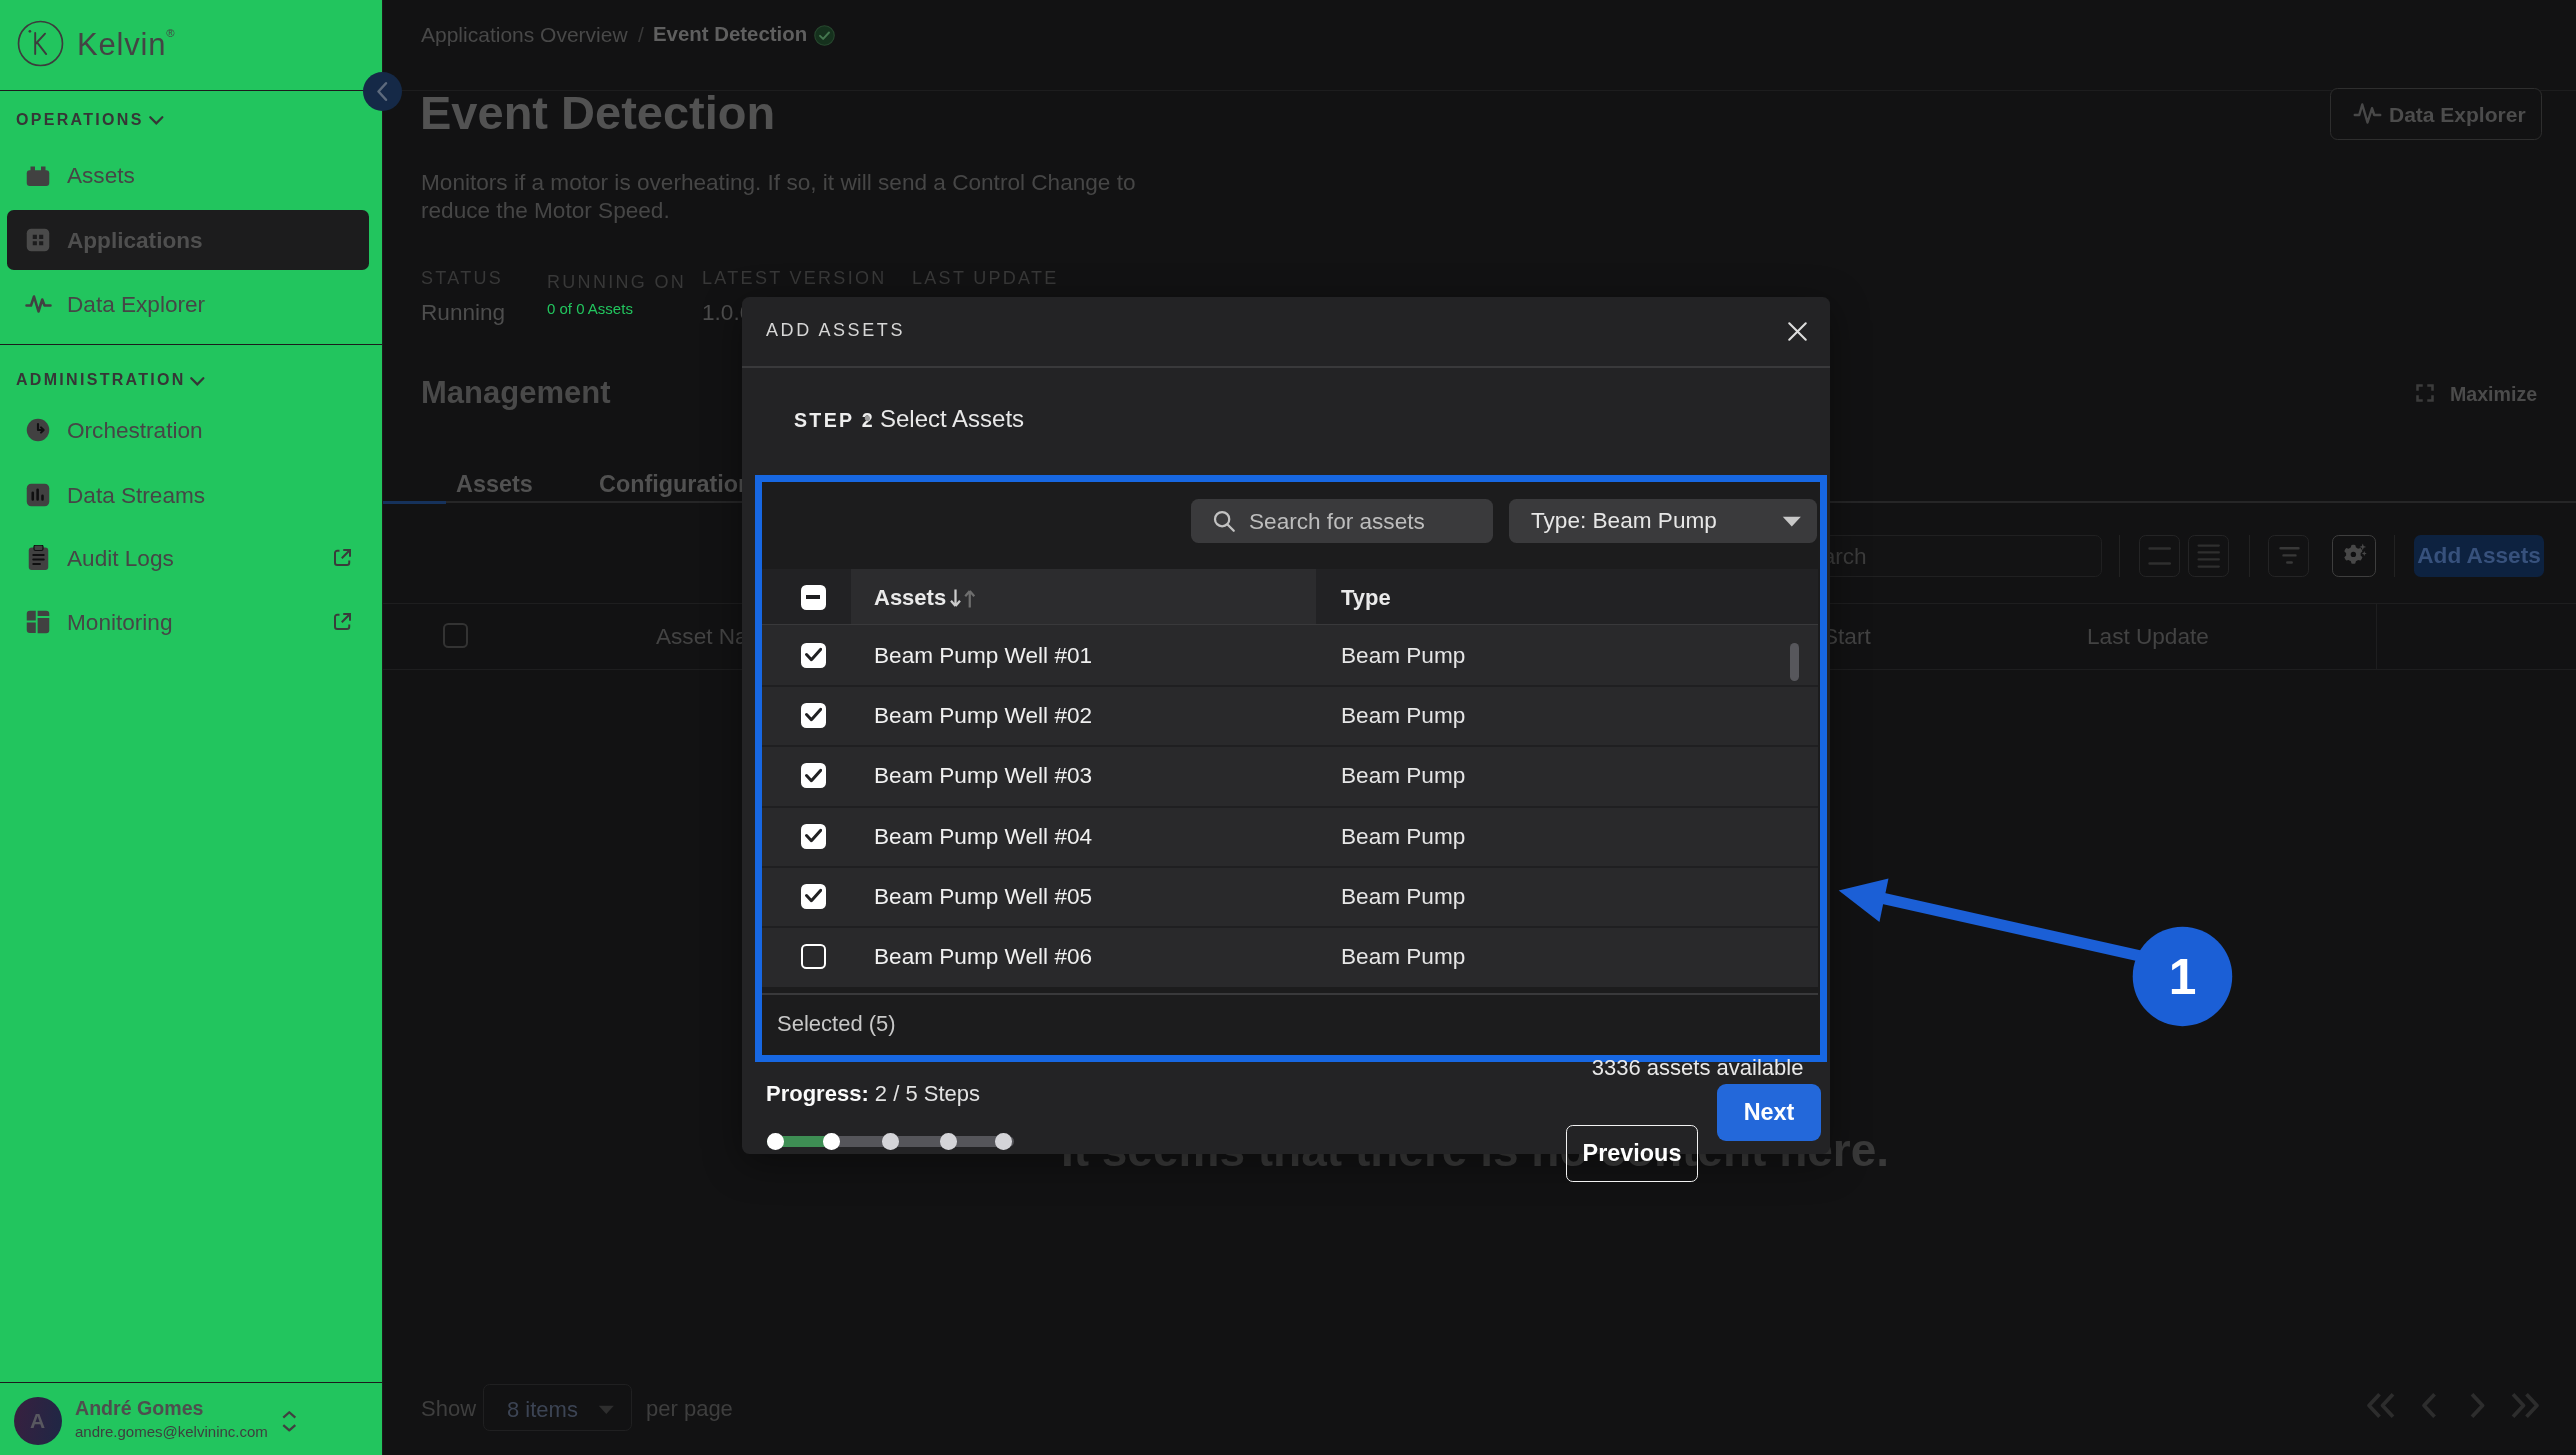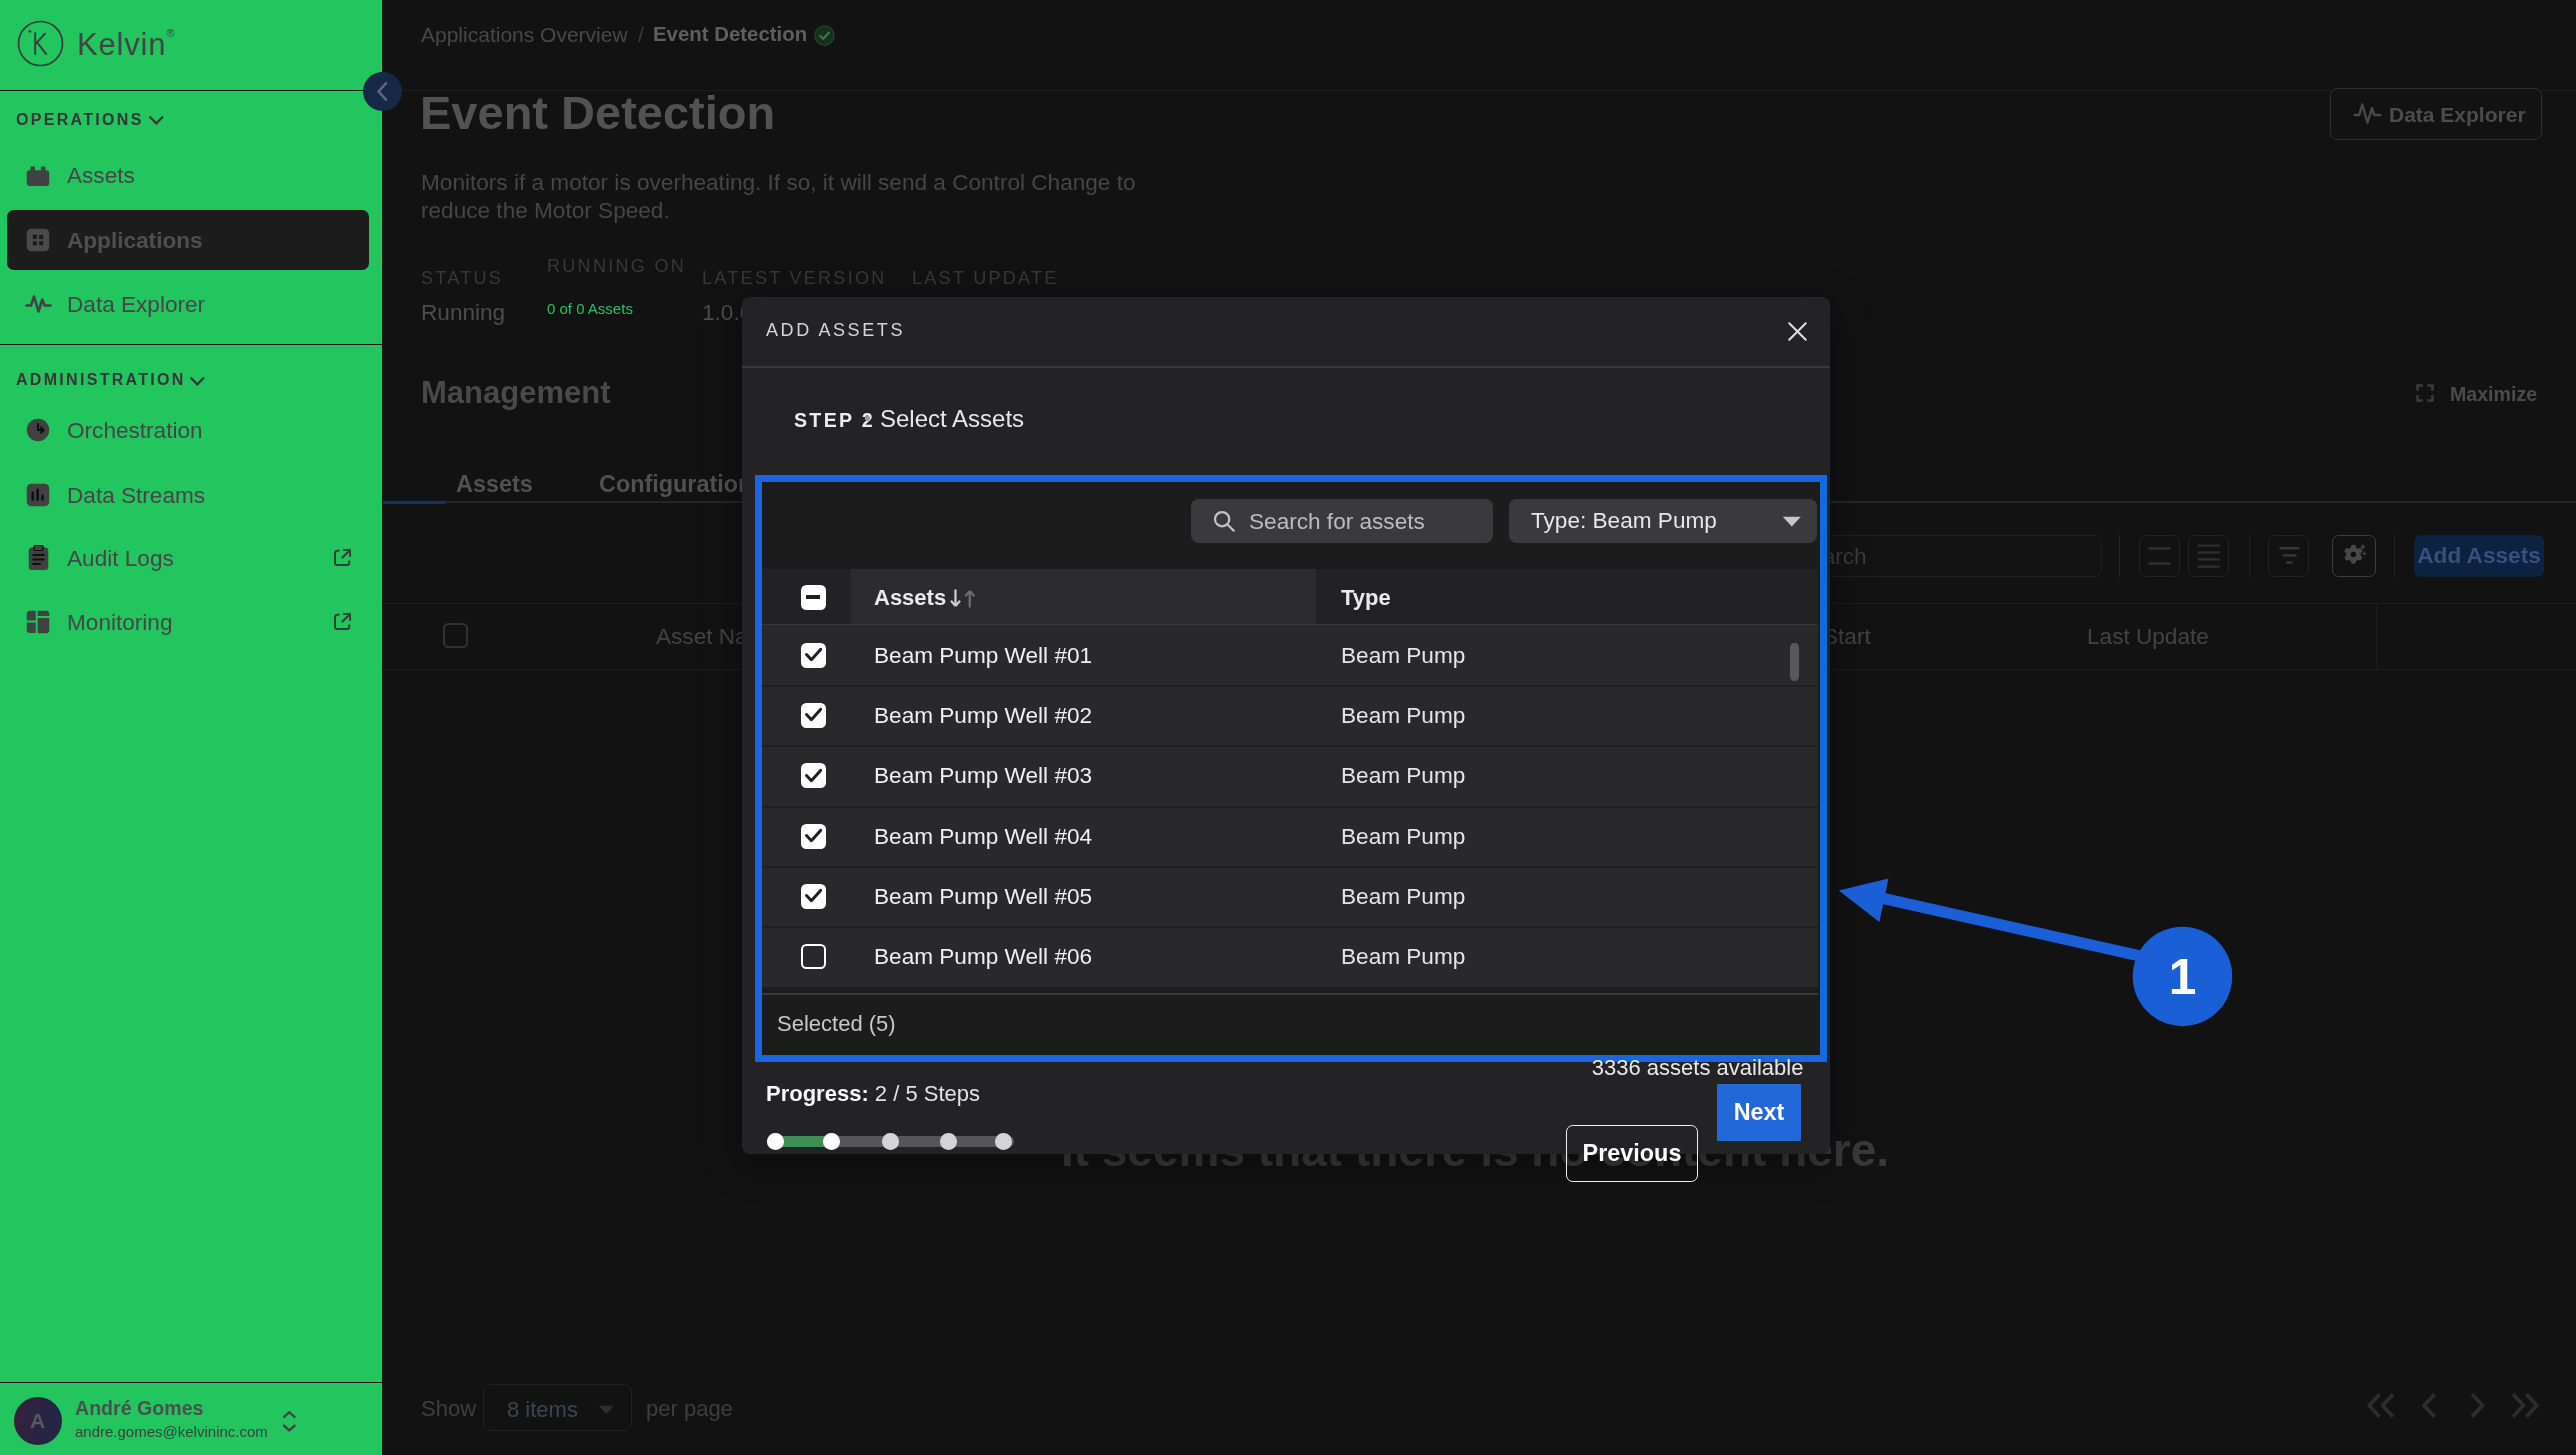--- a/index.html
+++ b/index.html
@@ -129,21 +129,21 @@
 
     <div class="abs" style="left:-19.6px; top:72px; width:39px; height:39px; border-radius:50%; background:#152947;"></div>
     <svg class="abs" style="left:-9px; top:81px;" width="18" height="21" viewBox="0 0 24 28">
       <path d="M16 3 L6 14 L16 25" fill="none" stroke="#5d6a7d" stroke-width="3.4" stroke-linecap="round" stroke-linejoin="round"></path>
     </svg>
 
     <div class="abs" style="left:37px; top:85px; font-size:47px; font-weight:bold; color:#525252;">Event Detection</div>
     <div class="abs" style="left:38px; top:169px; font-size:22.6px; line-height:28px; color:#464646;">Monitors if a motor is overheating. If so, it will send a Control Change to<br>reduce the Motor Speed.</div>
 
     <div class="abs" style="left:38px; top:268px; font-size:18px; letter-spacing:2.3px; color:#383838;">STATUS</div>
-    <div class="abs" style="left:164px; top:256px; font-size:18px; letter-spacing:2.3px; color:#383838;">RUNNING ON</div>
+    <div class="abs" style="left:164px; top:272px; font-size:18px; letter-spacing:2.3px; color:#383838;">RUNNING ON</div>
     <div class="abs" style="left:319px; top:268px; font-size:18px; letter-spacing:2.3px; color:#383838;">LATEST VERSION</div>
     <div class="abs" style="left:529px; top:268px; font-size:18px; letter-spacing:2.3px; color:#383838;">LAST UPDATE</div>
     <div class="abs" style="left:38px; top:300px; font-size:22.6px; color:#4d4d4d;">Running</div>
     <div class="abs" style="left:164px; top:300px; font-size:15px; color:#22c55e;">0 of 0 Assets</div>
     <div class="abs" style="left:319px; top:300px; font-size:22.6px; color:#4d4d4d;">1.0.0</div>
 
     <div class="abs" style="left:1947px; top:88px; width:212px; height:52px; border:1.5px solid #2e2e2e; border-radius:7.5px; background:#121213;"></div>
     <svg class="abs" style="left:1970px; top:100px;" width="29" height="27" viewBox="0 0 38 36">
       <path d="M2 20 h6 l4 -14 l7 24 l6 -19 l3 9 h8" fill="none" stroke="#484848" stroke-width="3.2" stroke-linecap="round" stroke-linejoin="round"></path>
     </svg>
@@ -305,21 +305,21 @@
 
     <div class="abs" style="left:24px; top:784px; font-size:22px; color:#e2e2e2;"><b style="color:#fafafa;">Progress:</b> 2 / 5 Steps</div>
     <div class="abs" style="left:25px; top:839px; width:247px; height:11.3px; background:#55555a; border-radius:6px;"></div>
     <div class="abs" style="left:25px; top:839px; width:72px; height:11.3px; background:#3e8e54; border-radius:6px;"></div>
     <div class="abs" style="left:25px; top:836px; width:16.6px; height:16.6px; background:#ffffff; border-radius:50%;"></div>
     <div class="abs" style="left:81px; top:836px; width:16.6px; height:16.6px; background:#ffffff; border-radius:50%;"></div>
     <div class="abs" style="left:140px; top:836px; width:16.6px; height:16.6px; background:#d4d4d8; border-radius:50%;"></div>
     <div class="abs" style="left:198px; top:836px; width:16.6px; height:16.6px; background:#d4d4d8; border-radius:50%;"></div>
     <div class="abs" style="left:253px; top:836px; width:16.6px; height:16.6px; background:#d4d4d8; border-radius:50%;"></div>
     <div class="abs" style="left:824px; top:787px; width:132px; height:57px; border:1.5px solid #f2f2f2; border-radius:6.8px; text-align:center; line-height:54px; font-size:23.4px; font-weight:bold; color:#ffffff;margin-top:41px;">Previous</div>
-    <div class="abs" style="left:975px; top:787px; width:84px; height:57px; background:#2368da; border-radius:1px; text-align:center; line-height:57px; font-size:23.4px; font-weight:bold; color:#ffffff;">Next</div>
+    <div class="abs" style="left:975px; top:787px; width:104px; height:57px; background:#2368da; border-radius:9px; text-align:center; line-height:57px; font-size:23.4px; font-weight:bold; color:#ffffff;">Next</div>
   </div>
 
   <svg id="annot" class="abs" style="left:1825px; top:852px;" width="430" height="196" viewBox="0 0 570 260">
     <line x1="70" y1="60" x2="440" y2="143" stroke="#1b5fd6" stroke-width="15"></line>
     <polygon points="18,51 84,35 72,93" fill="#1b5fd6"></polygon>
     <circle cx="474" cy="165" r="66" fill="#1b5fd6"></circle>
     <text x="474" y="188" text-anchor="middle" font-family="Liberation Sans, sans-serif" font-size="66" font-weight="bold" fill="#ffffff">1</text>
   </svg>
 
 

